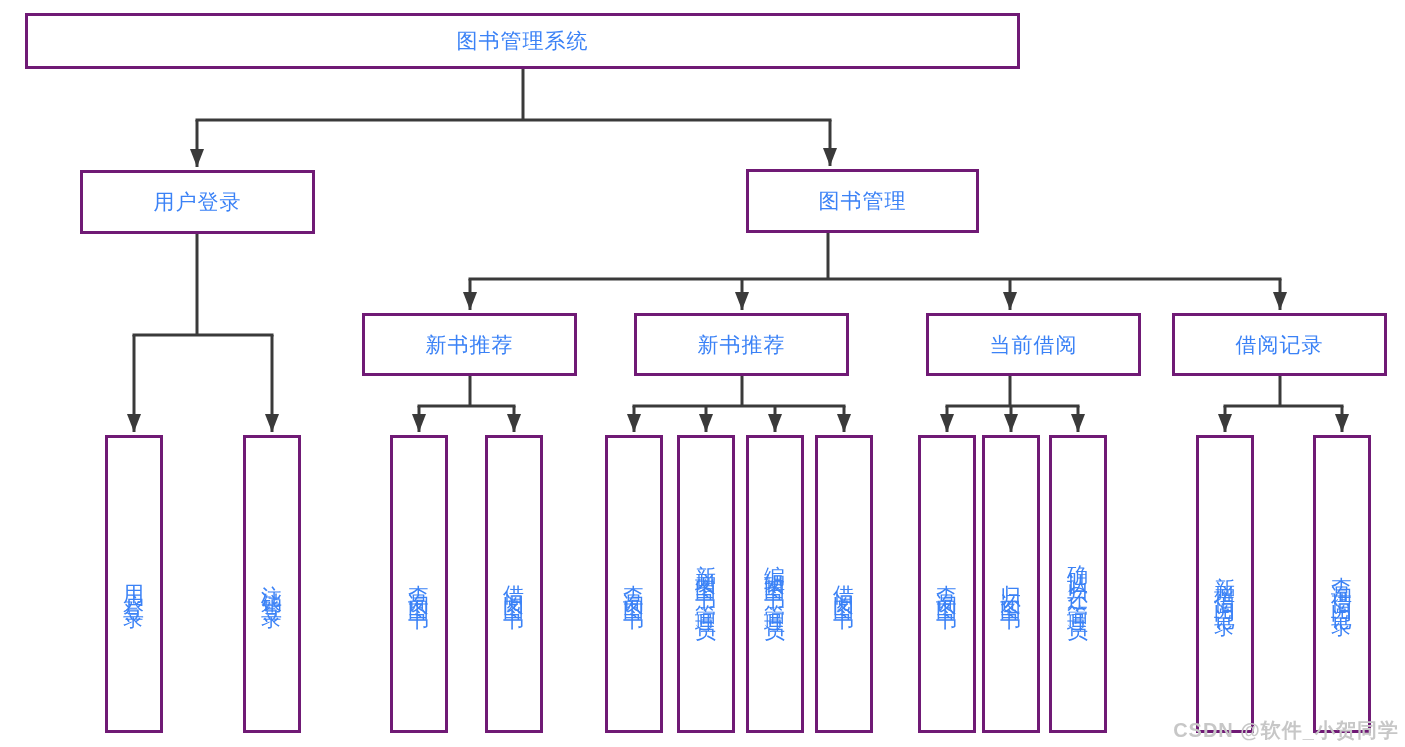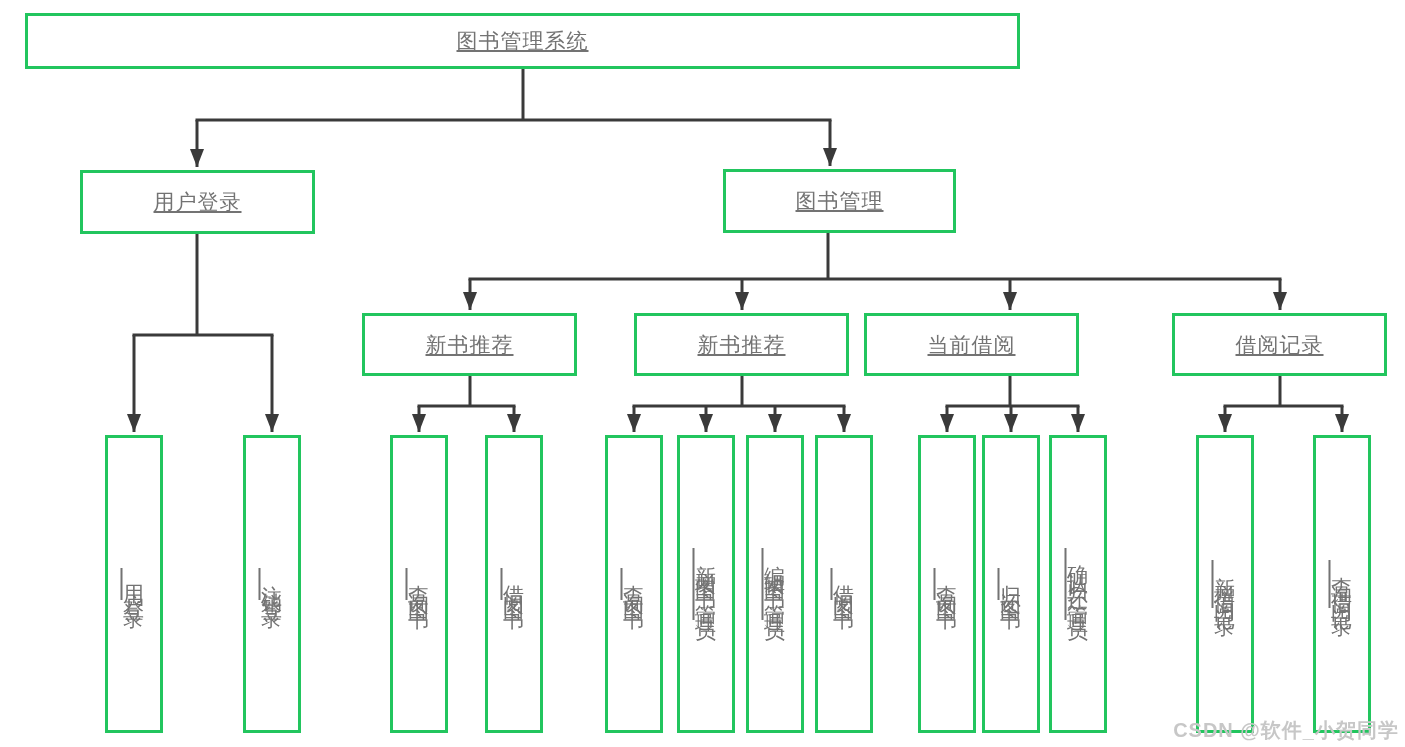--- a/index.html
+++ b/index.html
@@ -13,38 +13,37 @@
   }
   svg.connectors {
     position: absolute;
     left: 0; top: 0;
     width: 1405px; height: 747px;
     z-index: 1;
   }
   .node {
     position: absolute;
     box-sizing: border-box;
-    border: 3px solid #22c55e;
+    border: 3px solid #701a75;
     background: #ffffff;
-    color: #737373;
+    color: #3b82f6;
     display: flex;
     align-items: center;
     justify-content: center;
     font-size: 21px;
     letter-spacing: 1px;
     z-index: 2;
-    text-decoration: underline;
   }
   .node.root  { left: 25px;   top: 13px;  width: 995px; height: 56px; }
   .node.b-user { left: 80px;  top: 170px; width: 235px; height: 64px; }
-  .node.b-mgmt { left: 723px; top: 169px; width: 233px; height: 64px; }
+  .node.b-mgmt { left: 746px; top: 169px; width: 233px; height: 64px; }
   .node.l3 { top: 313px; width: 215px; height: 63px; }
   .node.l3.g1 { left: 362px; }
   .node.l3.g2 { left: 634px; }
-  .node.l3.g3 { left: 864px; text-align: right; }
+  .node.l3.g3 { left: 926px; text-align: right; }
   .node.l3.g4 { left: 1172px; }
   .node.leaf {
     top: 435px;
     width: 58px;
     height: 298px;
     writing-mode: vertical-rl;
     text-orientation: mixed;
     letter-spacing: 8px;
     font-size: 21px;
     line-height: 1;

